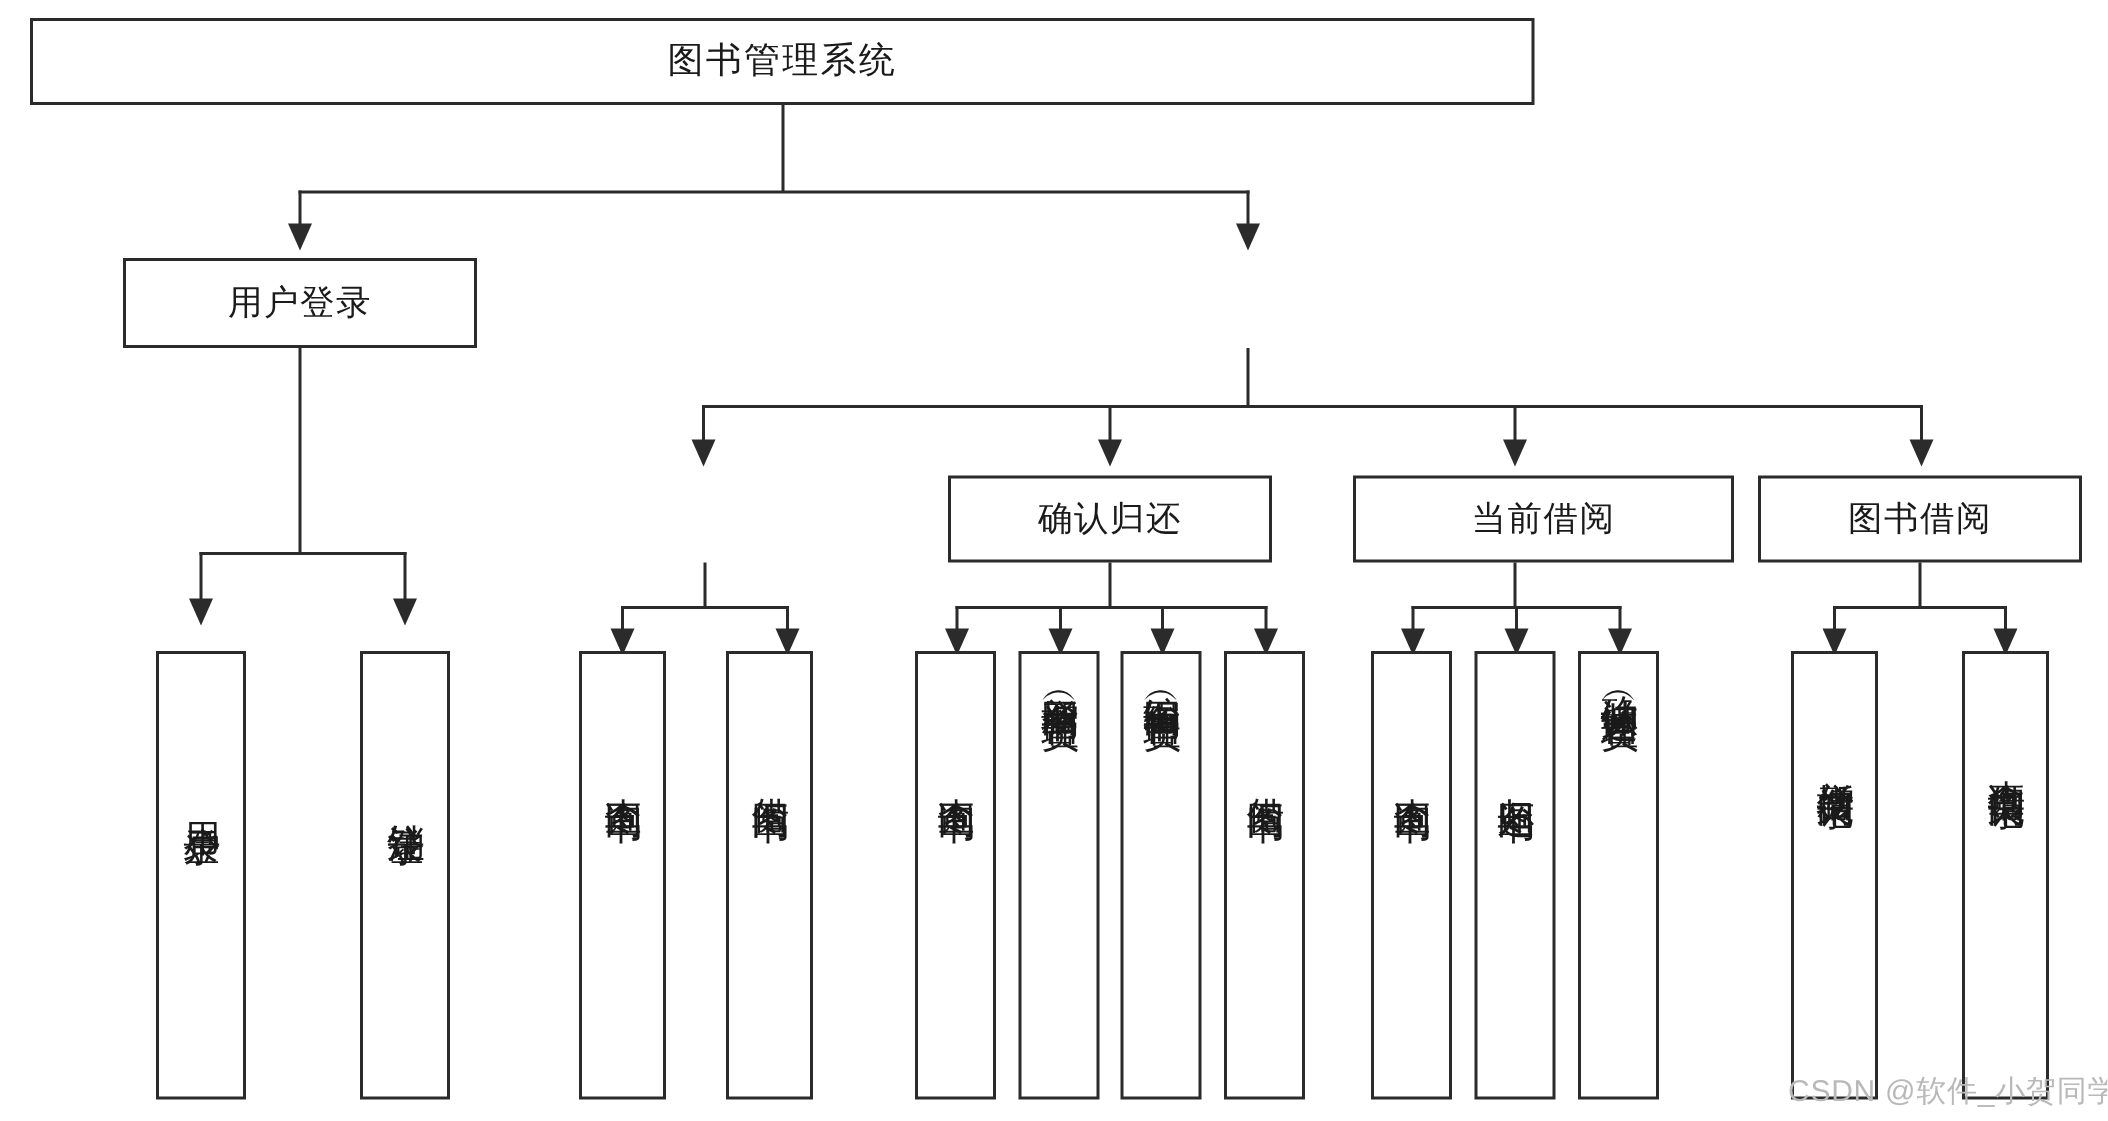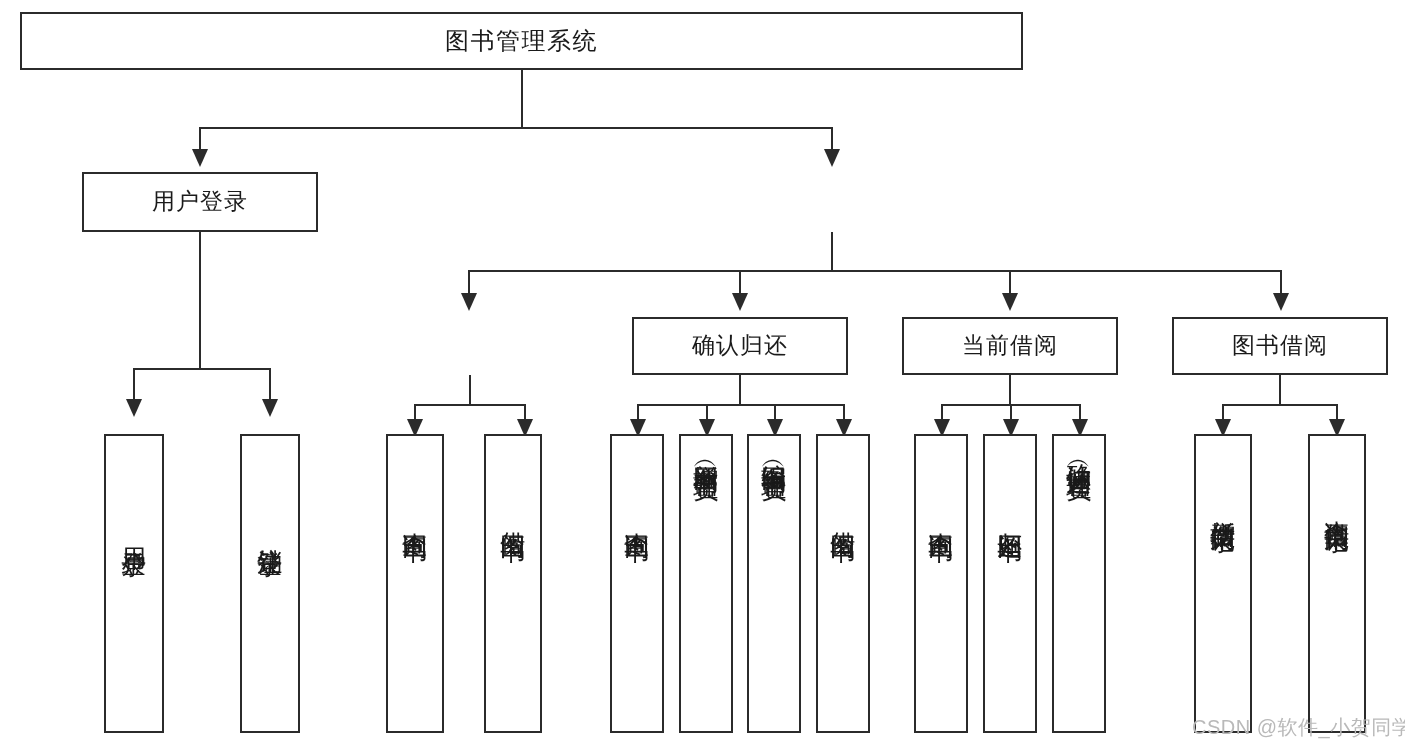--- a/index.html
+++ b/index.html
@@ -132,21 +132,21 @@
   <div class="conn vline" style="left:739px; top:270px; width:2px; height:24px;"></div>
   <div class="arrow" style="left:732px; top:293px;"></div>
   <div class="conn vline" style="left:1009px; top:270px; width:2px; height:24px;"></div>
   <div class="arrow" style="left:1002px; top:293px;"></div>
   <div class="conn vline" style="left:1280px; top:270px; width:2px; height:24px;"></div>
   <div class="arrow" style="left:1273px; top:293px;"></div>
 
   <div class="node horiz" style="left:632px; top:317px; width:216px; height:58px;">
     <span class="label">确认归还</span>
   </div>
-  <div class="node horiz" style="left:902px; top:317px; width:216px; height:58px;">
+  <div class="node horiz" style="left:902px; top:317px; width:254px; height:58px;">
     <span class="label">当前借阅</span>
   </div>
   <div class="node horiz" style="left:1172px; top:317px; width:216px; height:58px;">
     <span class="label">图书借阅</span>
   </div>
 
   <div class="conn vline" style="left:469px; top:375px; width:2px; height:30px;"></div>
   <div class="conn hline" style="left:414px; top:404px; width:112px; height:2px;"></div>
   <div class="conn vline" style="left:414px; top:404px; width:2px; height:16px;"></div>
   <div class="arrow" style="left:407px; top:419px;"></div>

